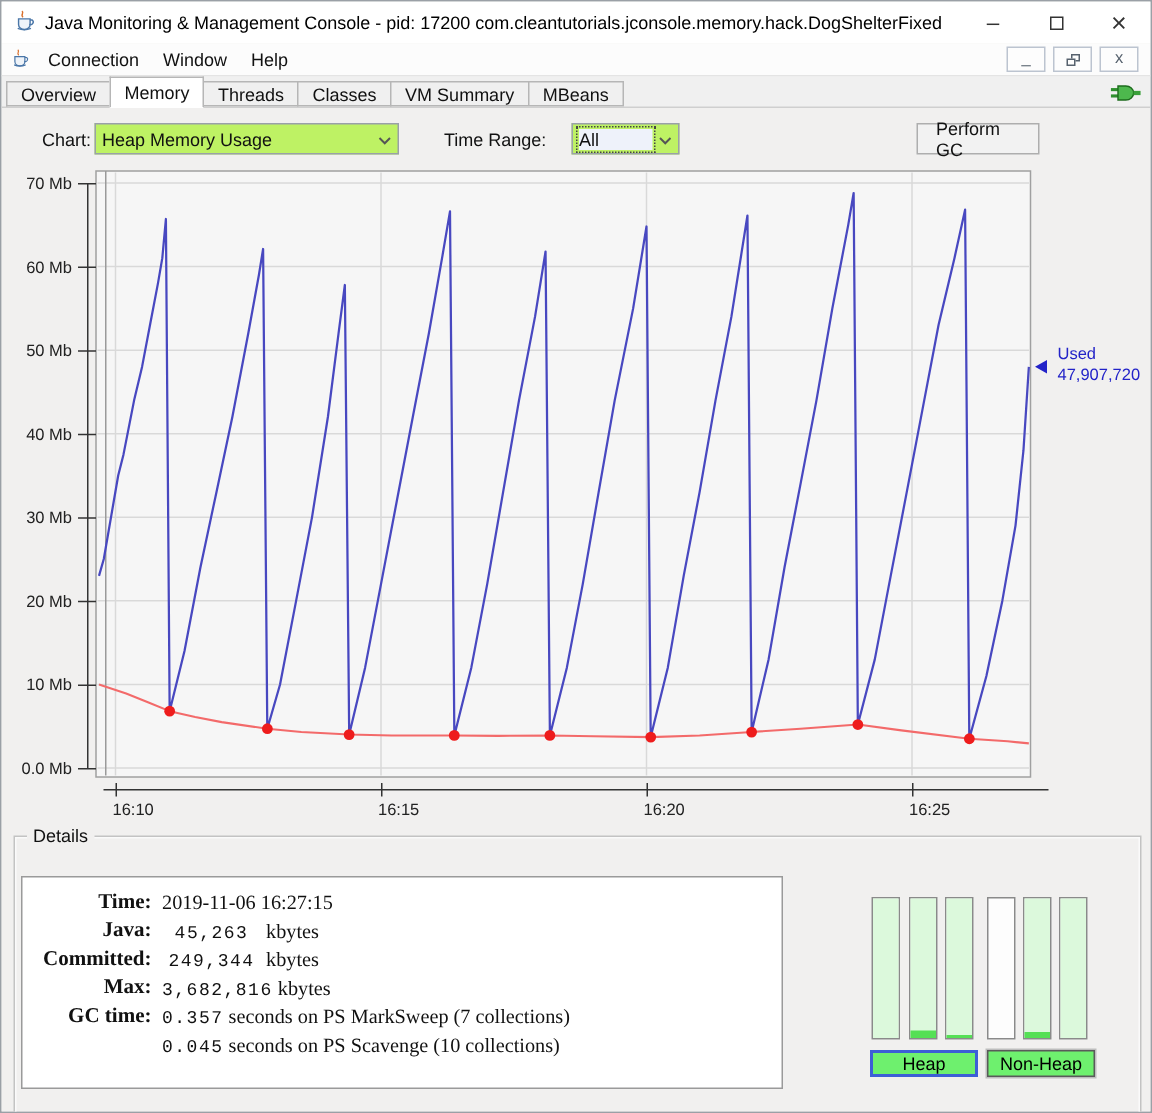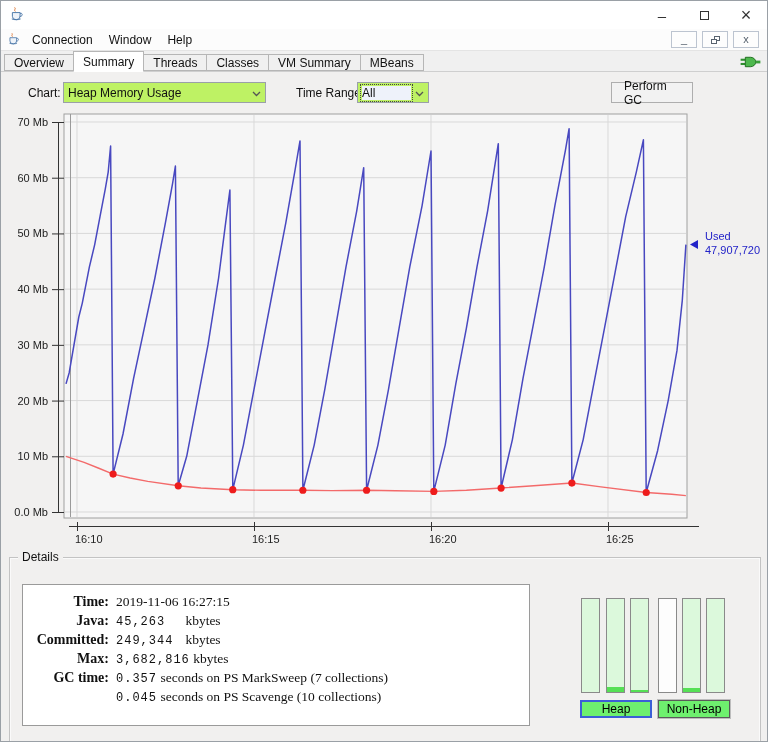--- a/index.html
+++ b/index.html
@@ -37,26 +37,26 @@
   .combo .chev{margin-left:4px;}
   .combo.focused .val{outline:1px dotted #444;outline-offset:1px;background:#eef2fa;}
   .pushbtn{position:absolute;top:0;height:21px;background:#f2f2f2;border:1px solid #aeaeae;display:flex;align-items:center;justify-content:center;padding:0 12px;}
   .chart-wrap{position:absolute;left:0;top:38px;width:768px;height:450px;}
   svg text.axis{font-family:"Liberation Sans",sans-serif;font-size:11px;fill:#222;}
   svg text.axis.blue{fill:#2323c8;}
   
   .bottom{position:absolute;left:0;top:480px;width:766px;height:189px;}
   .details-box{position:absolute;left:8px;top:5px;width:752px;height:208px;border:1px solid #c3c3c3;box-shadow:inset 0 0 0 1px #fafafa;}
   .details-title{position:absolute;top:-8px;left:8px;background:#f1f0ef;padding:0 4px;font-size:12px;color:#111;}
-  .details-white{position:absolute;left:12px;top:26px;width:508px;height:142px;background:#ffffff;border:1px solid #9a9a9a;padding-top:7px;}
+  .details-white{position:absolute;left:4px;top:26px;width:508px;height:142px;background:#ffffff;border:1px solid #9a9a9a;padding-top:7px;}
   .drow{display:flex;height:19px;line-height:19px;}
   .dlabel{width:86px;text-align:right;font-family:"Liberation Serif",serif;font-weight:bold;font-size:14px;}
   .dval{margin-left:7px;font-family:"Liberation Serif",serif;font-size:13.5px;white-space:pre;}
   .dnum{font-family:"Liberation Mono",monospace;font-size:12px;letter-spacing:1px;}
-  .num-right .dnum{display:inline-block;min-width:66px;text-align:left;}
+  .num-right .dnum{display:inline-block;min-width:66px;text-align:center;}
   .drest{font-family:"Liberation Serif",serif;font-size:13.5px;}
   
   .gauge-scale span{position:absolute;right:0;font-size:10px;color:#222;white-space:nowrap;}
   .gauge-scale{position:absolute;left:480px;top:0;width:87px;height:180px;}
   .gbar{position:absolute;top:40px;width:19px;height:95px;background:#fdfdfd;border:1px solid #8a8a8a;}
   .gbar .pale{position:absolute;left:0;right:0;bottom:0;background:#dcf9dc;}
   .gbar .bright{position:absolute;left:0;right:0;bottom:0;background:#55e055;}
   .gauge-btn{position:absolute;top:142px;width:72px;height:18px;background:#6ef06e;display:flex;align-items:center;justify-content:center;font-size:12px;color:#000;}
   .gauge-btn.heap{left:570px;border:2px solid #3c5fd6;}
   .gauge-btn.nonheap{left:648px;border:1px solid #5a5a5a;outline:1px solid #bdbdbd;}
@@ -68,20 +68,21 @@
 
   <div class="titlebar">
     <span>
       <svg width="15" height="15" viewBox="0 0 16 16">
         <path d="M6 1.5c2 1.5 -1.5 2.5 0.8 4.4" stroke="#d96f2b" stroke-width="1" fill="none"></path>
         <path d="M3.6 7h8.2v4a4.1 3.6 0 0 1 -8.2 0z" fill="#eef3f9" stroke="#4a76a8" stroke-width="1"></path>
         <path d="M11.8 7.8h1.5a1.9 1.9 0 0 1 -2 3.2" fill="none" stroke="#4a76a8" stroke-width="1"></path>
         <path d="M3 13.8c2.6 1.1 6.8 1.1 9.4 0" stroke="#4a76a8" stroke-width="1" fill="none"></path>
       </svg>
     </span>
+    <span class="title">Java Monitoring &amp; Management Console - pid: 17200 com.cleantutorials.jconsole.memory.hack.DogShelterFixed</span>
     <div class="winbtns">
       <div class="winbtn">–</div>
       <div class="winbtn">
           <span class="maxglyph"></span>
         </div>
       <div class="winbtn" style="font-size:18px;">×</div>
     </div>
   </div>
 
   <div class="menubar">
@@ -103,21 +104,21 @@
             <span class="b1"></span>
             <span class="b2"></span>
           </span>
       </div>
       <div class="mdibtn">x</div>
     </div>
   </div>
 
   <div class="tabbar">
     <div class="tab">Overview</div>
-    <div class="tab active">Summary</div>
+    <div class="tab active">Memory</div>
     <div class="tab">Threads</div>
     <div class="tab">Classes</div>
     <div class="tab">VM Summary</div>
     <div class="tab">MBeans</div>
     <span class="plug">
       <svg width="21" height="16" viewBox="0 0 22 17">
         <rect x="0.5" y="5" width="5" height="2.2" fill="#2f8f2f"></rect>
         <rect x="0.5" y="9.5" width="5" height="2.2" fill="#2f8f2f"></rect>
         <path d="M5.5 3.5 h5.5 a5.6 5 0 0 1 0 10 h-5.5 z" fill="#4db84d" stroke="#1d6b1d"></path>
         <rect x="16.5" y="7" width="5" height="3" fill="#3aa03a"></rect>
@@ -131,21 +132,21 @@
       <span class="ctl-label" style="left:27px;">Chart:</span>
       <div class="combo" style="left:62px;width:203px;">
         <span class="val">Heap Memory Usage</span>
         <span class="chev">
           <svg width="9" height="6" viewBox="0 0 9 6">
               <polyline points="1,1 4.5,4.5 8,1" fill="none" stroke="#555" stroke-width="1.3"></polyline>
             </svg>
         </span>
       </div>
       <span class="ctl-label" style="left:295px;">Time Range:</span>
-      <div class="combo focused" style="left:356px;width:72px;">
+      <div class="combo focused" style="left:380px;width:72px;">
         <span class="val">All</span>
         <span class="chev">
           <svg width="9" height="6" viewBox="0 0 9 6">
               <polyline points="1,1 4.5,4.5 8,1" fill="none" stroke="#555" stroke-width="1.3"></polyline>
             </svg>
         </span>
       </div>
       <div class="pushbtn" style="left:610px;width:82px;">Perform GC</div>
     </div>
 

